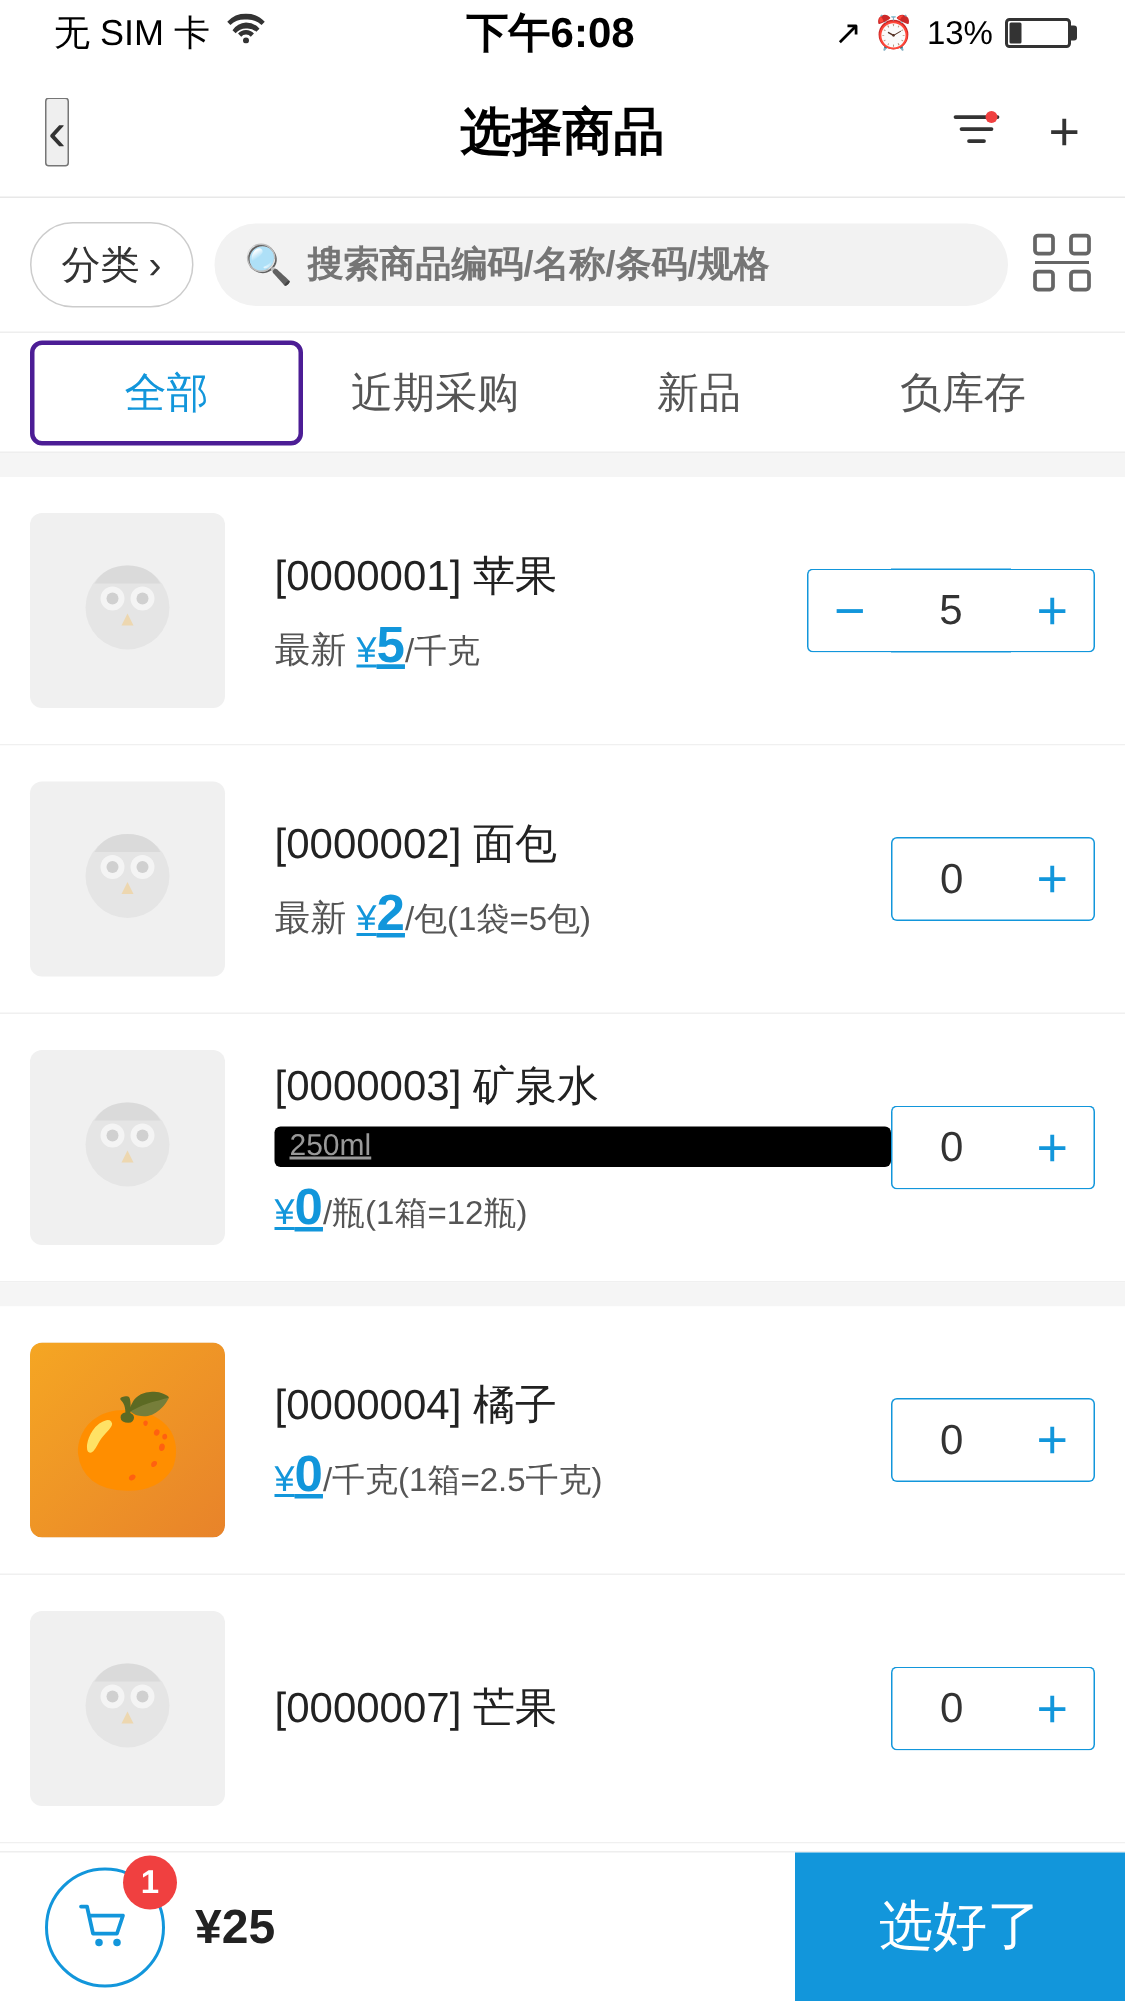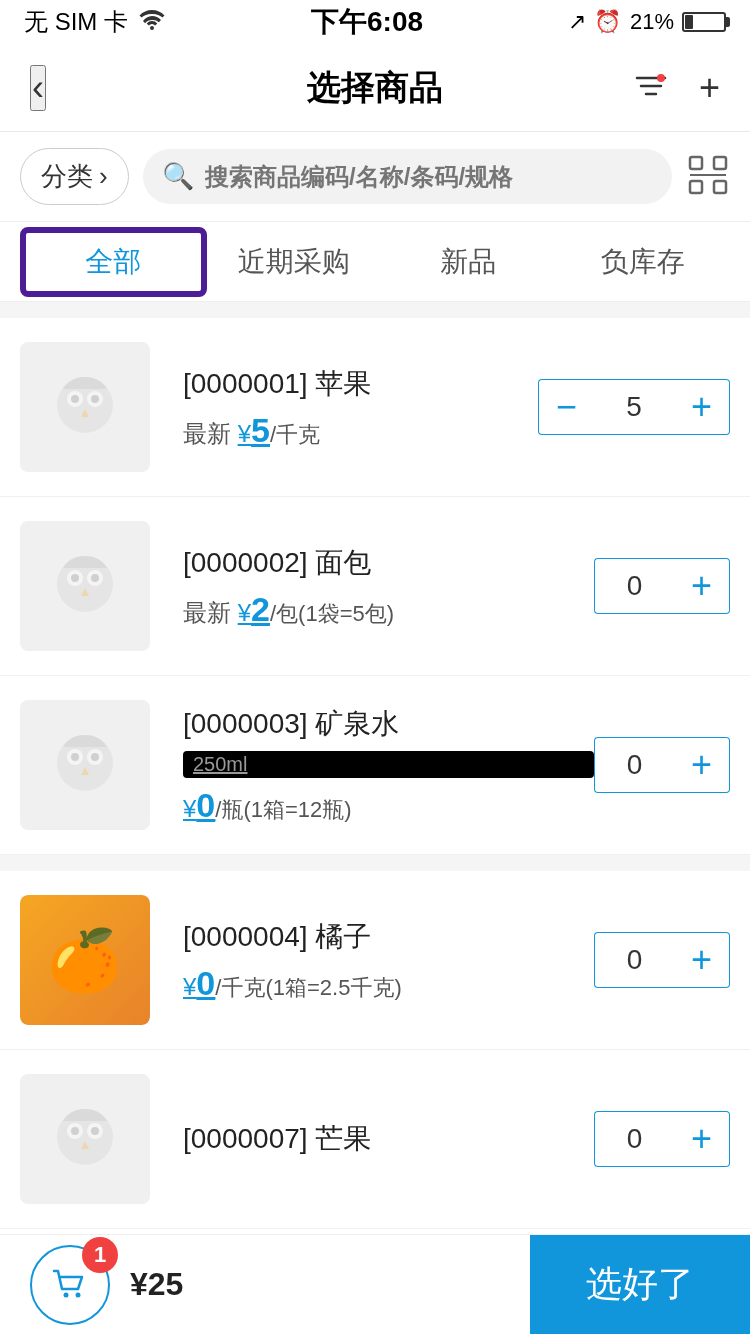--- a/index.html
+++ b/index.html
@@ -14,21 +14,21 @@
     }
 
     
     .status-bar {
       width: 750px;
       height: 44px;
       background: #fff;
       display: flex;
       align-items: center;
       justify-content: space-between;
-      padding: 0 24px;
+      padding: 0 36px;
       font-size: 24px;
       font-weight: 500;
     }
     .status-left { display: flex; align-items: center; gap: 10px; }
     .status-center { font-size: 28px; font-weight: 600; }
     .status-right { display: flex; align-items: center; gap: 8px; font-size: 22px; }
     .battery {
       width: 44px; height: 20px; border: 2px solid #333; border-radius: 3px;
       position: relative; display: inline-flex; align-items: center;
     }
@@ -115,21 +115,21 @@
       flex: 1;
       display: flex; align-items: center; justify-content: center;
       height: 70px;
       font-size: 28px;
       color: #555;
       border: none; background: transparent;
       cursor: pointer;
     }
     .tab.active {
       color: #1296db;
-      border: 6px solid #4c1d95;
+      border: 3px solid #4c1d95;
       border-radius: 8px;
       background: #fff;
       font-weight: 500;
     }
 
     
     .divider { height: 16px; background: #f5f5f5; width: 750px; }
 
     
     .product-list { background: #fff; }
@@ -292,21 +292,21 @@
     <span>
       <svg width="28" height="20" viewBox="0 0 28 20">
           <path d="M14 16a2 2 0 1 1 0 4 2 2 0 0 1 0-4zm0-5a7 7 0 0 1 5.3 2.4l-2.1 2.1A4 4 0 0 0 14 14a4 4 0 0 0-3.2 1.5l-2.1-2.1A7 7 0 0 1 14 11zm0-5a12 12 0 0 1 9 4.1l-2.1 2.1A9 9 0 0 0 14 10a9 9 0 0 0-6.9 3.2L5 11.1A12 12 0 0 1 14 6zm0-6A17 17 0 0 1 26.5 5.5L24.4 7.6A14 14 0 0 0 14 4 14 14 0 0 0 3.6 7.6L1.5 5.5A17 17 0 0 1 14 0z" fill="#333"></path>
         </svg>
     </span>
   </div>
   <div class="status-center">下午6:08</div>
   <div class="status-right">
     <span>↗</span>
     <span>⏰</span>
-    <span>21%</span>
+    <span>13%</span>
     <span class="battery">
       <span class="battery-fill"></span>
     </span>
   </div>
 </div>
 
 <div class="nav-bar">
   <div class="nav-left">
     <button class="nav-icon">‹</button>
   </div>

